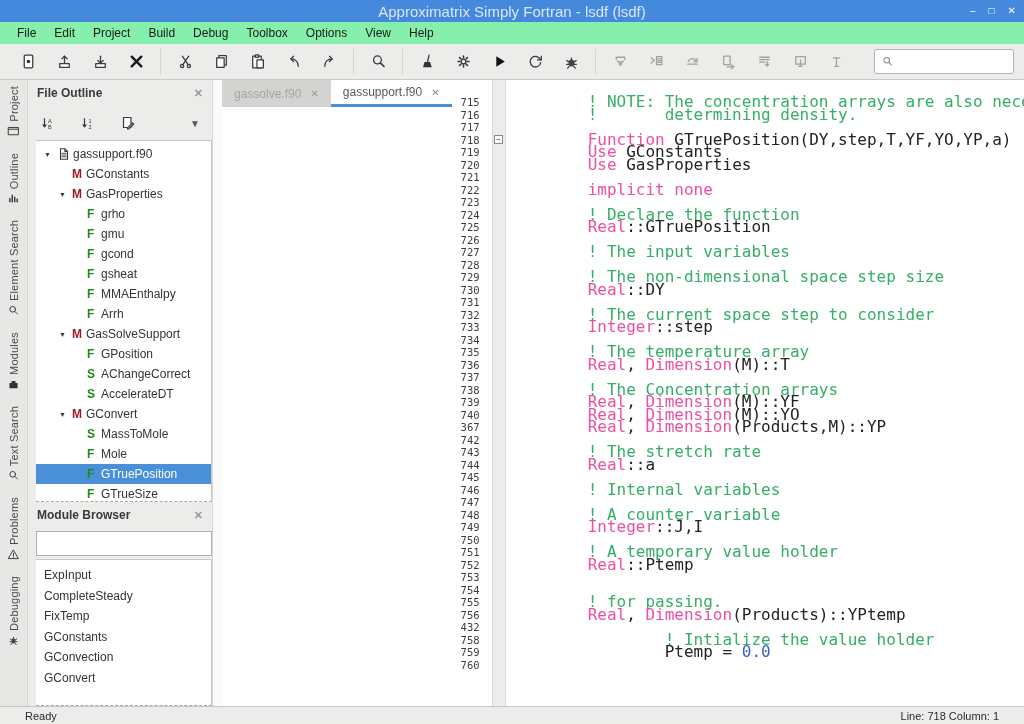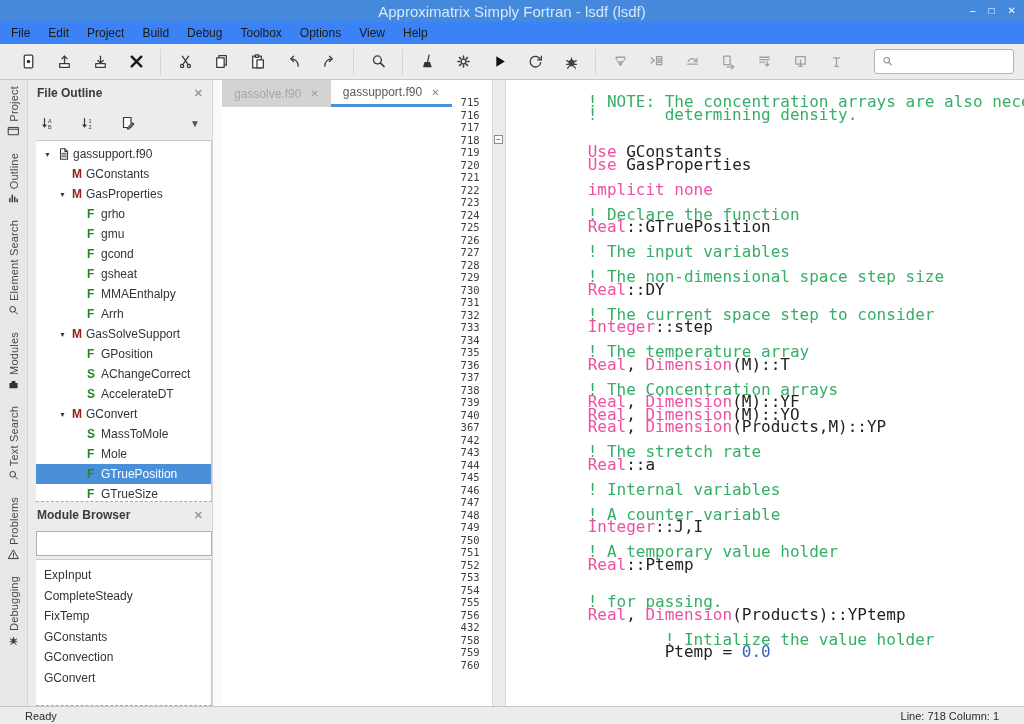--- a/index.html
+++ b/index.html
@@ -8,21 +8,21 @@
   }
   *{box-sizing:border-box;margin:0;padding:0}
   html,body{width:1024px;height:724px;overflow:hidden}
   body{font-family:"Liberation Sans",sans-serif;background:#ececea;font-size:12px;color:#222}
 
   .titlebar{height:22px;background:var(--tb);display:flex;align-items:center;position:relative}
   .title{flex:1;text-align:center;color:#d9e7fa;font-size:15px}
   .win-controls{position:absolute;right:8px;top:0;height:22px;display:flex;align-items:center;gap:13px;color:#fff;font-size:10px}
   .win-btn{cursor:default;line-height:10px}
 
-  .menubar{height:22px;background:#3b82f6;display:flex;align-items:center;padding-left:2px}
+  .menubar{height:22px;background:#86efac;display:flex;align-items:center;padding-left:8px}
   .menu-item{padding:0 9px;font-size:12px;color:#1a1a1a}
 
   .toolbar{height:36px;background:#ececea;border-bottom:1px solid #c9c9c7;display:flex;align-items:center;padding:0 10px}
   .tb-items{display:flex;align-items:center}
   .tb-btn{width:30px;height:28px;display:flex;align-items:center;justify-content:center;margin:0 3px;border-radius:2px}
   .tb-btn.disabled{opacity:.42}
   .tb-sep{width:1px;height:26px;background:#d4d4d2;margin:0 6px}
   .tb-search{margin-left:auto;width:140px;height:25px;background:#fff;border:1px solid #b5b5b3;border-radius:3px;display:flex;align-items:center;padding:0 6px;gap:5px}
   .tb-search input{border:none;outline:none;flex:1;min-width:0;font-size:11px;font-family:"Liberation Sans",sans-serif}
 
@@ -540,20 +540,21 @@
             <div class="cl">
               <span class="ln">717</span>
               <span class="fm"></span>
               <span class="ct"></span>
             </div>
             <div class="cl">
               <span class="ln">718</span>
               <span class="fm">
                 <span class="fbox">−</span>
               </span>
+              <span class="ct"><span class="tk-txt">        </span><span class="tk-kw">Function</span><span class="tk-txt"> GTruePosition(DY,step,T,YF,YO,YP,a)</span></span>
             </div>
             <div class="cl">
               <span class="ln">719</span>
               <span class="fm"></span>
               <span class="ct"><span class="tk-txt">        </span><span class="tk-kw">Use</span><span class="tk-txt"> GConstants</span></span>
             </div>
             <div class="cl">
               <span class="ln">720</span>
               <span class="fm"></span>
               <span class="ct"><span class="tk-txt">        </span><span class="tk-kw">Use</span><span class="tk-txt"> GasProperties</span></span>

